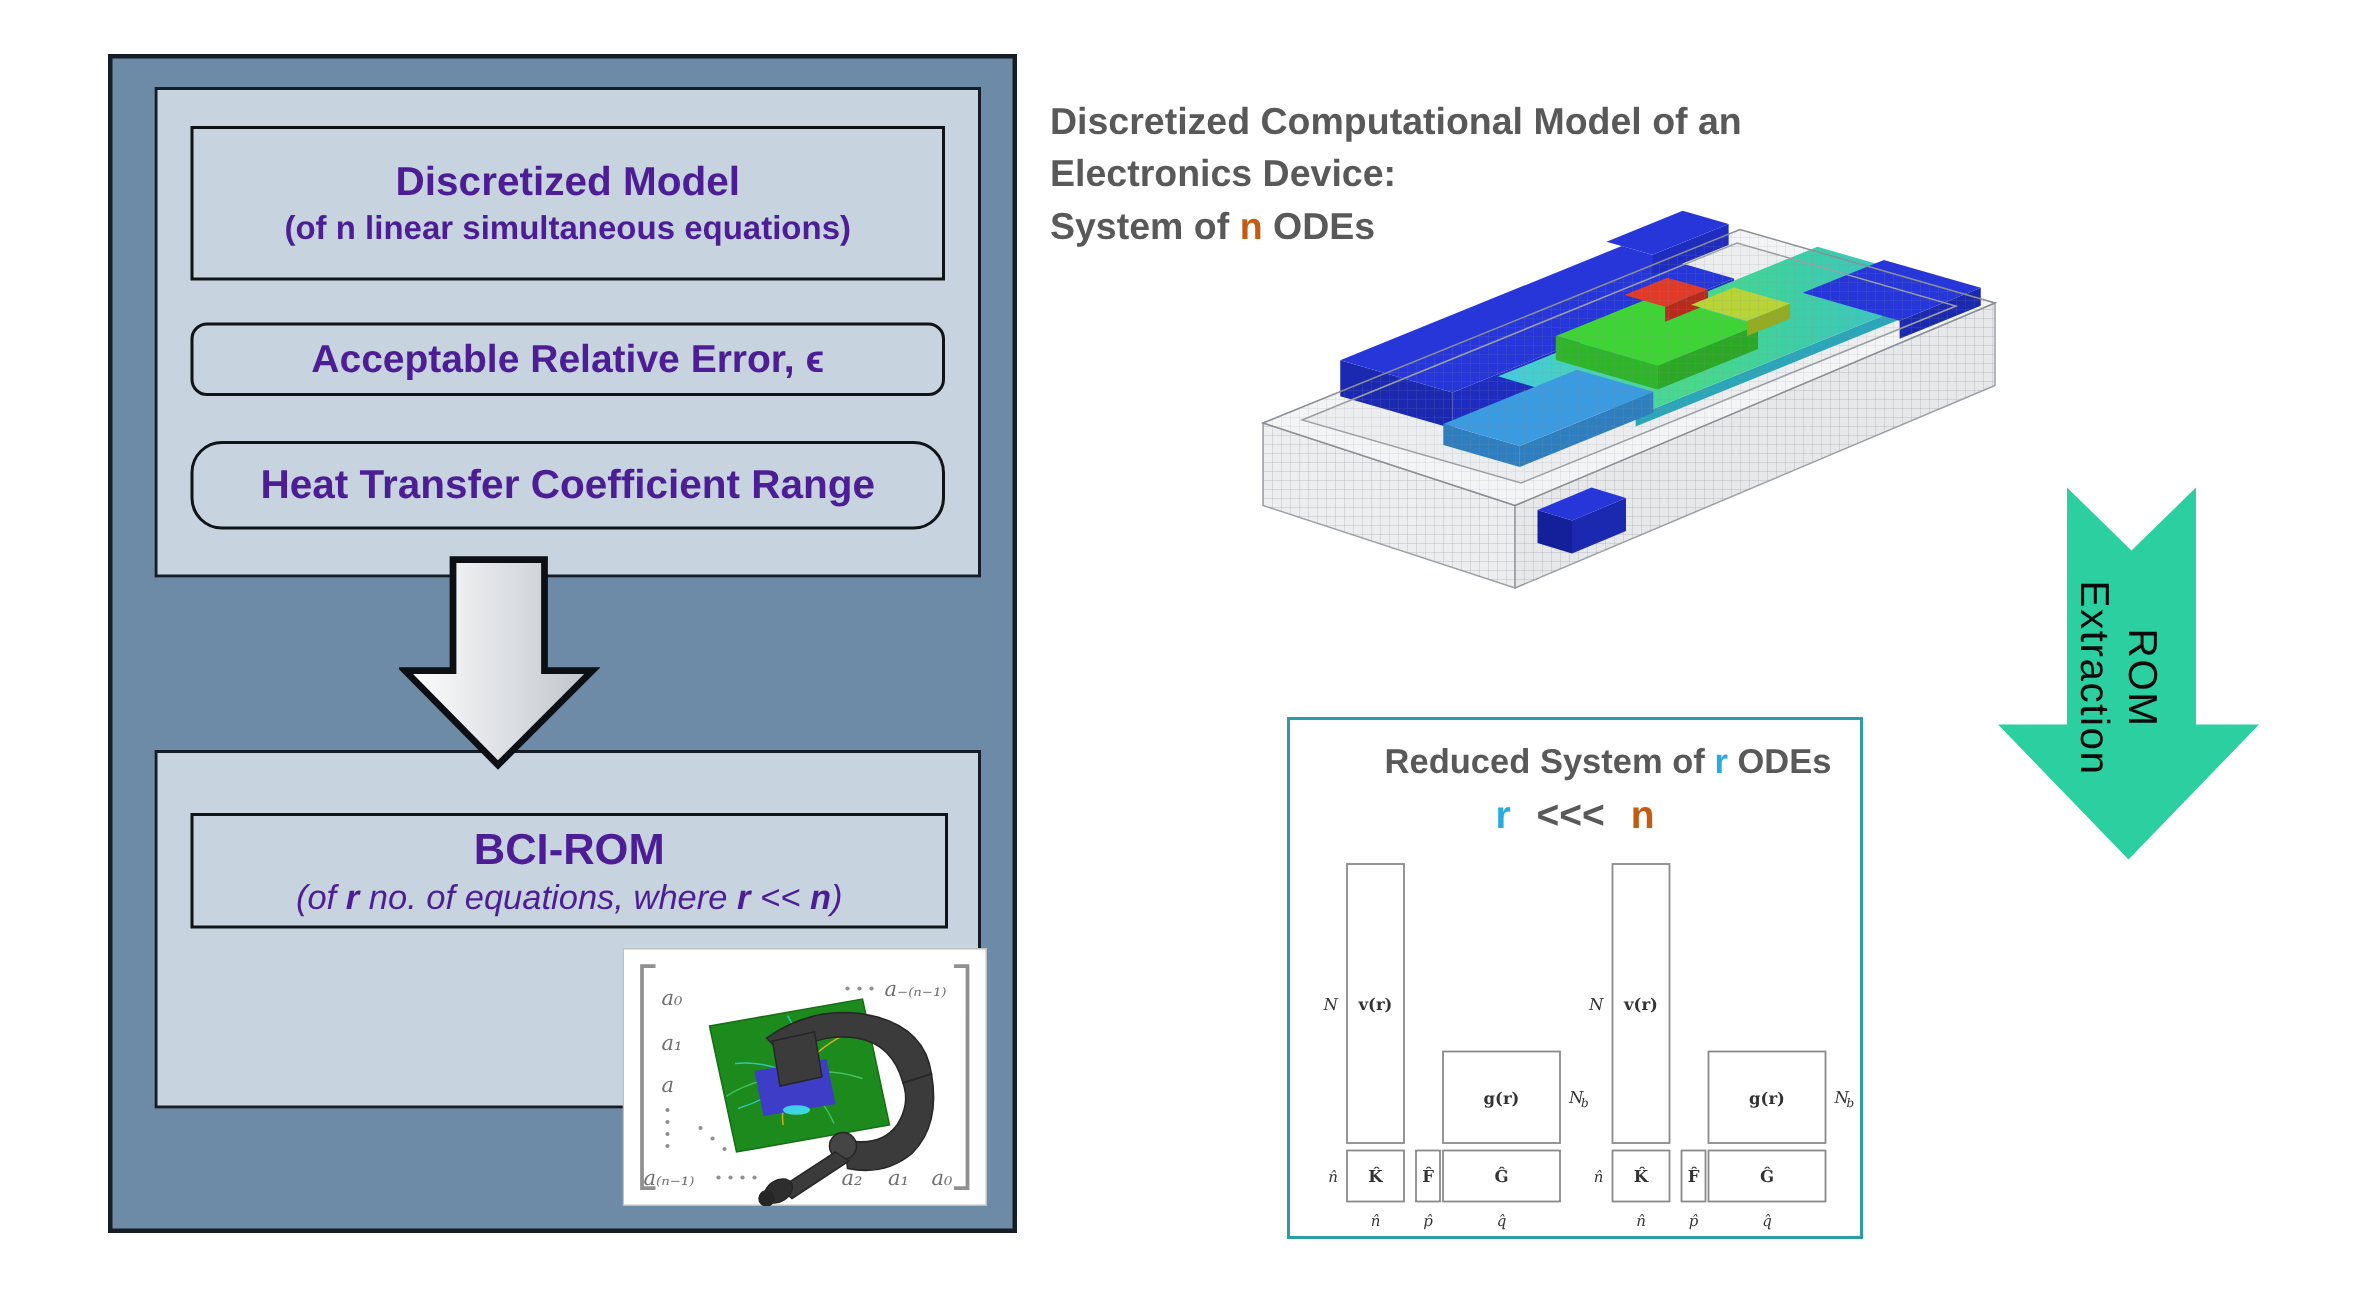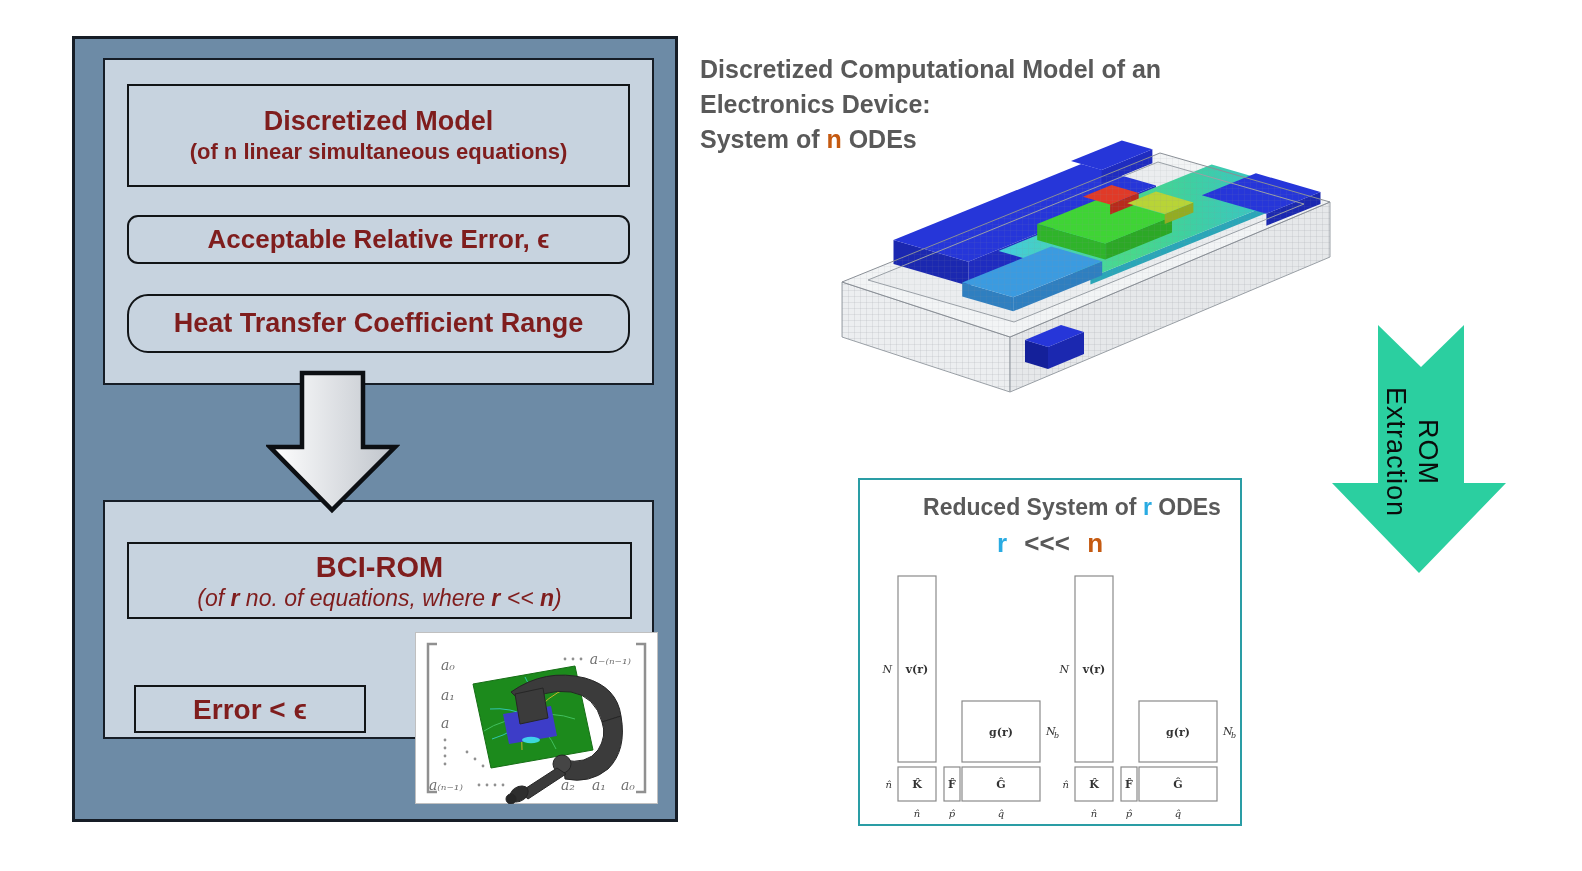--- a/index.html
+++ b/index.html
@@ -7,29 +7,29 @@
           font-family:"Liberation Sans",sans-serif;}
   .abs{position:absolute;}
 
   
   .outer-panel{left:72px;top:36px;width:606px;height:786px;background:#6D8BA6;border:3px solid #161D26;box-sizing:border-box;}
   .sub-panel{background:#C7D3DF;border:2px solid #161D26;box-sizing:border-box;}
   .inputs-panel{left:103px;top:58px;width:551px;height:327px;}
   .outputs-panel{left:103px;top:500px;width:551px;height:239px;}
   .flow-box{position:absolute;background:#C7D3DF;border:2px solid #111417;box-sizing:border-box;
             display:flex;flex-direction:column;align-items:center;justify-content:center;
-            color:#7f1d1d;text-align:right;}
+            color:#4c1d95;text-align:right;}
   .flow-box .t1{font-size:27px;font-weight:bold;line-height:1.25;}
   .flow-box .t2{font-size:22px;font-weight:700;line-height:1.2;}
   .bci .t1{font-size:29px;}
   .bci .t2{font-size:23px;font-weight:500;font-style:italic;}
   .bci .t2 b{font-weight:800;}
 
   
-  .headline{left:700px;top:52px;width:520px;color:#595959;font-size:25px;font-weight:bold;line-height:35px;}
+  .headline{left:700px;top:64px;width:520px;color:#595959;font-size:25px;font-weight:bold;line-height:35px;}
   .accent-n{color:#C55A11;}
   .accent-r{color:#29ABE2;}
 
   
   .reduced-panel{left:858px;top:478px;width:384px;height:348px;background:#ffffff;border:2px solid #2A9DA5;box-sizing:border-box;}
   .reduced-title{position:absolute;left:0;top:14px;width:100%;text-align:center;color:#595959;font-size:23px;font-weight:bold;padding-left:22px;}
   .reduced-rel{position:absolute;left:0;top:48px;width:100%;text-align:center;font-size:26px;font-weight:bold;color:#595959;}
   .reduced-rel span{display:inline-block;}
   .reduced-rel .gap{margin:0 10px;}
 
@@ -56,23 +56,20 @@
     </div>
     <div class="flow-box" style="left:22px;top:234px;width:503px;height:59px;border-radius:21px;">
       <div class="t1">Heat Transfer Coefficient Range</div>
     </div>
   </div>
 
   <div class="abs sub-panel outputs-panel">
     <div class="flow-box bci" style="left:22px;top:40px;width:505px;height:77px;">
       <div class="t1">BCI-ROM</div>
       <div class="t2"><span>(of </span><b>r</b><span> no. of equations, where </span><b>r</b><span> &lt;&lt; </span><b>n</b><span>)</span></div>
-    </div>
-    <div class="flow-box" style="left:29px;top:183px;width:232px;height:48px;">
-      <div class="t1" style="font-size:28px;">Error &lt; ϵ</div>
     </div>
 
     <svg class="abs" style="left:310px;top:130px;" width="243" height="172" viewBox="0 0 243 172">
       <rect x="0.5" y="0.5" width="242" height="171" fill="#ffffff" stroke="#c0c0c0"></rect>
       <path d="M22,12 h-9 v148 h9" fill="none" stroke="#909090" stroke-width="2.5"></path>
       <path d="M221,12 h9 v148 h-9" fill="none" stroke="#909090" stroke-width="2.5"></path>
       <g font-style="italic" font-size="14" fill="#707070">
         <text x="26" y="38">a₀</text>
         <text x="26" y="68">a₁</text>
         <text x="26" y="96">a</text>

